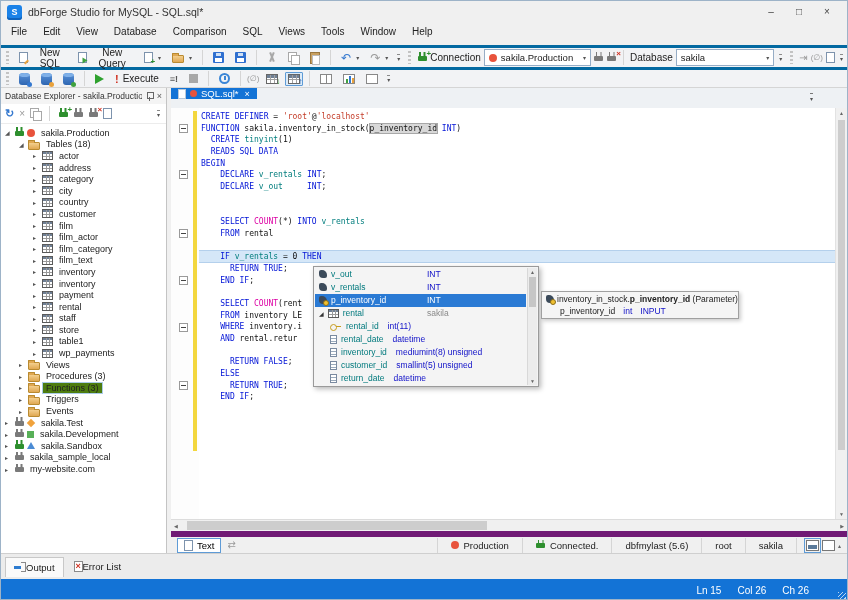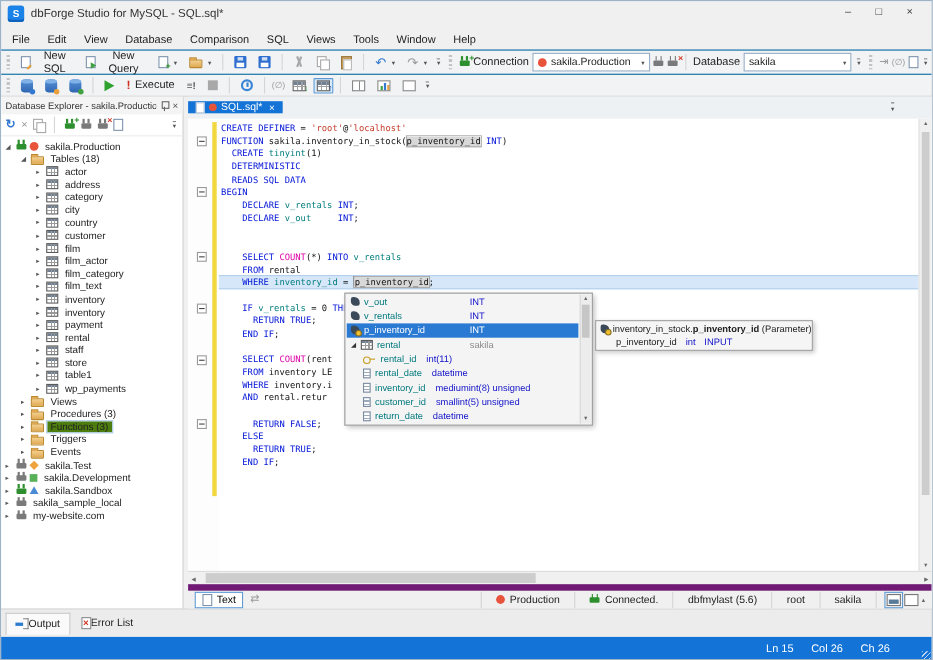--- a/index.html
+++ b/index.html
@@ -7,24 +7,24 @@
   .window{position:relative;width:848px;height:600px;background:#f0f0f0;border:1px solid #9db3c8;
     font-family:"Liberation Sans",sans-serif;overflow:hidden;color:#222}
   
   .titlebar{height:22px;display:flex;align-items:center;padding:0 6px;gap:6px}
   .logo{width:15px;height:15px;border-radius:3px;background:#1b82e8;color:#fff;font-size:9px;font-weight:bold;
     display:flex;align-items:center;justify-content:center;box-shadow:inset 0 -2px 0 #0f62bb}
   .title{font-size:10.5px;color:#333}
   .wcontrols{margin-left:auto;display:flex}
   .wc{width:28px;text-align:center;font-size:10px;color:#444;line-height:20px}
   
-  .menubar{height:22px;display:flex;align-items:flex-end;padding:0 2px}
+  .menubar{height:22px;display:flex;align-items:flex-start;padding:0 2px}
   .menu-item{padding:3px 8px;font-size:10px;color:#222}
   
-  .toolbar{display:flex;align-items:center;background:#f2f3f5;border-top:1px solid #0369a1;padding:0 2px;gap:3px;font-size:10px}
+  .toolbar{display:flex;align-items:center;background:#f2f3f5;border-top:3px solid #0369a1;padding:0 2px;gap:3px;font-size:10px}
   .tb1{height:22px}.tb2{height:20px}
   .grip{width:3px;height:13px;background:repeating-linear-gradient(180deg,#c3c3c3 0 2px,transparent 2px 4px);margin:0 3px;flex:none}
   .sep{width:1px;height:15px;background:#d5d5d5;margin:0 3px;flex:none}
   .tbtn{display:flex;align-items:center;gap:4px;padding:1px 4px;background:none;border:none;font:10px "Liberation Sans",sans-serif;color:#222}
   .dd{font-size:6px;color:#555;margin-left:1px}
   .ovf{font-size:6px;color:#555;border-top:1px solid #8a8a8a;padding-top:1px;line-height:1;margin:0 2px}
   .combo{height:17px;background:#fff;border:1px solid #96adc6;display:flex;align-items:center;font-size:9.5px;padding:0 4px;gap:4px}
   .combo .dd{margin-left:auto}
   .combo.conn{width:122px}.combo.db{width:112px}
   .excl{color:#d03020;font-weight:bold;font-size:11px}
@@ -96,21 +96,21 @@
   .mk{flex:none;margin-right:3px;display:inline-block}
   .mk-circle{width:8px;height:8px;border-radius:50%;background:#e8533c}
   .mk-diamond{width:6px;height:6px;background:#f0a23c;transform:rotate(45deg);margin:0 4px 0 1px}
   .mk-square{width:7px;height:7px;background:#58b058}
   .mk-triangle{width:0;height:0;border-left:4px solid transparent;border-right:4px solid transparent;border-bottom:7px solid #4b8bd4}
   .tlabel{padding:0 3px}
   .tlabel.sel{background:#4d7c0f;outline:1px solid #aacbe8}
   .splitter{width:4px;background:#f0f0f0}
   
   .editor{flex:1;display:flex;flex-direction:column;background:#fff;min-width:0}
-  .tabbar{height:20px;background:#eef1f4;display:flex;align-items:center;position:relative}
+  .tabbar{height:20px;background:#eef1f4;display:flex;align-items:flex-start;position:relative}
   .tab{display:flex;align-items:center;gap:4px;padding:0 7px;font-size:9.5px;background:#1373d6;color:#fff}
   .tabdoc{width:8px;height:10px;background:#fff;border:1px solid #b8c8da}
   .tabdot{width:7px;height:7px;border-radius:50%;background:#e8533c}
   .tabclose{font-size:9px;margin-left:2px}
   .tabmenu{margin-left:auto;margin-right:34px;align-self:center;font-size:6px;color:#555;border-top:1px solid #777;padding-top:1px}
   .codearea{height:412px;position:relative;overflow:hidden;background:#fff}
   .gutter{position:absolute;left:0;top:0;bottom:0;width:28px;background:#fdfdfd}
   .changebar{position:absolute;left:22px;top:3px;width:4px;height:340px;background:#f3d73e}
   .foldbox{position:absolute;left:8px;width:9px;height:9px;border:1px solid #9a9a9a;background:#fff}
   .foldbox::after{content:"";position:absolute;left:1px;right:1px;top:3px;height:1px;background:#444}
@@ -551,30 +551,28 @@
             <div class="foldbox" style="top: 121px;"></div>
             <div class="foldbox" style="top: 167.8px;"></div>
             <div class="foldbox" style="top: 214.6px;"></div>
             <div class="foldbox" style="top: 273.1px;"></div>
           </div>
         <div class="lineband" style="top: 142.4px;"></div>
         <div class="codelines">
             <div class="cl"><span class="tk-k">CREATE</span><span class="tk-p"> </span><span class="tk-k">DEFINER</span><span class="tk-p"> = </span><span class="tk-s">'root'</span><span class="tk-p">@</span><span class="tk-s">'localhost'</span></div>
             <div class="cl"><span class="tk-k">FUNCTION</span><span class="tk-p"> sakila.inventory_in_stock(</span><span class="tk-h">p_inventory_id</span><span class="tk-p"> </span><span class="tk-k">INT</span><span class="tk-p">)</span></div>
             <div class="cl"><span class="tk-p">  </span><span class="tk-k">CREATE</span><span class="tk-p"> </span><span class="tk-v">tinyint</span><span class="tk-p">(1)</span></div>
-            <div class="cl"><span class="tk-p">  </span><span class="tk-k">DETERMINISTIC</span></div>
             <div class="cl"><span class="tk-p">  </span><span class="tk-k">READS SQL DATA</span></div>
             <div class="cl"><span class="tk-k">BEGIN</span></div>
             <div class="cl"><span class="tk-p">    </span><span class="tk-k">DECLARE</span><span class="tk-p"> </span><span class="tk-v">v_rentals</span><span class="tk-p"> </span><span class="tk-k">INT</span><span class="tk-p">;</span></div>
             <div class="cl"><span class="tk-p">    </span><span class="tk-k">DECLARE</span><span class="tk-p"> </span><span class="tk-v">v_out</span><span class="tk-p">     </span><span class="tk-k">INT</span><span class="tk-p">;</span></div>
             <div class="cl"></div>
             <div class="cl"></div>
             <div class="cl"><span class="tk-p">    </span><span class="tk-k">SELECT</span><span class="tk-p"> </span><span class="tk-f">COUNT</span><span class="tk-p">(*) </span><span class="tk-k">INTO</span><span class="tk-p"> </span><span class="tk-v">v_rentals</span></div>
             <div class="cl"><span class="tk-p">    </span><span class="tk-k">FROM</span><span class="tk-p"> rental</span></div>
-            <div class="cl"><span class="tk-p">    </span><span class="tk-k">WHERE</span><span class="tk-p"> </span><span class="tk-v">inventory_id</span><span class="tk-p"> = </span><span class="tk-caret"></span><span class="tk-h">p_inventory_id</span><span class="tk-p">;</span></div>
             <div class="cl"></div>
             <div class="cl"><span class="tk-p">    </span><span class="tk-k">IF</span><span class="tk-p"> </span><span class="tk-v">v_rentals</span><span class="tk-p"> = 0 </span><span class="tk-k">THEN</span></div>
             <div class="cl"><span class="tk-p">      </span><span class="tk-k">RETURN TRUE</span><span class="tk-p">;</span></div>
             <div class="cl"><span class="tk-p">    </span><span class="tk-k">END IF</span><span class="tk-p">;</span></div>
             <div class="cl"></div>
             <div class="cl"><span class="tk-p">    </span><span class="tk-k">SELECT</span><span class="tk-p"> </span><span class="tk-f">COUNT</span><span class="tk-p">(rent</span></div>
             <div class="cl"><span class="tk-p">    </span><span class="tk-k">FROM</span><span class="tk-p"> inventory LE</span></div>
             <div class="cl"><span class="tk-p">    </span><span class="tk-k">WHERE</span><span class="tk-p"> inventory.i</span></div>
             <div class="cl"><span class="tk-p">    </span><span class="tk-k">AND</span><span class="tk-p"> rental.retur</span></div>
             <div class="cl"></div>

